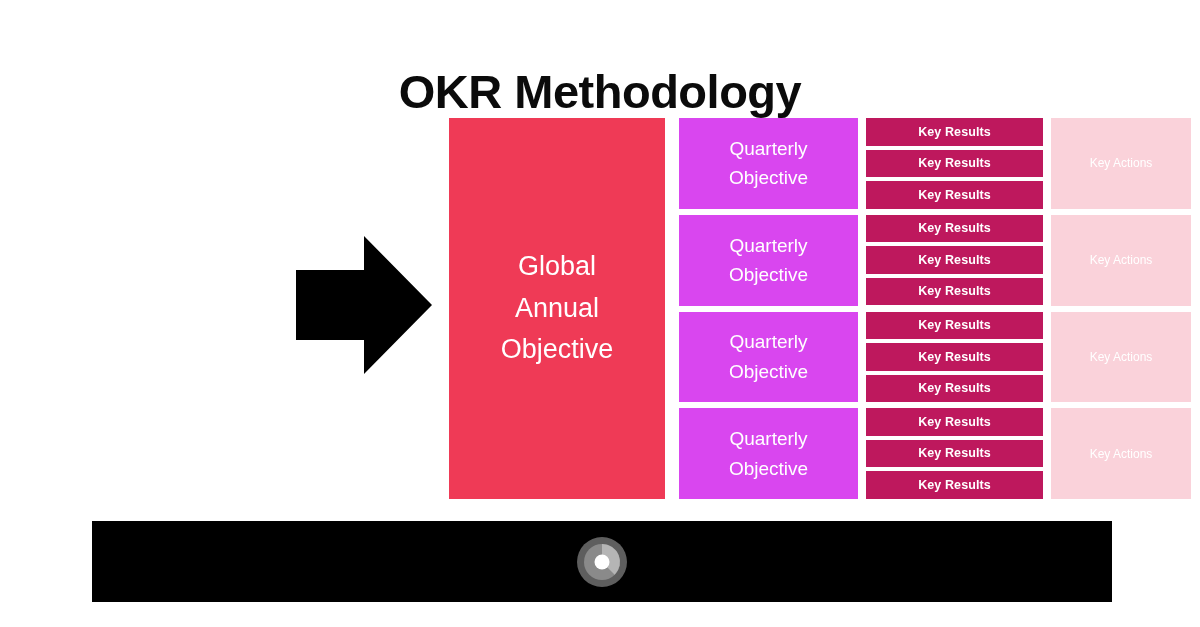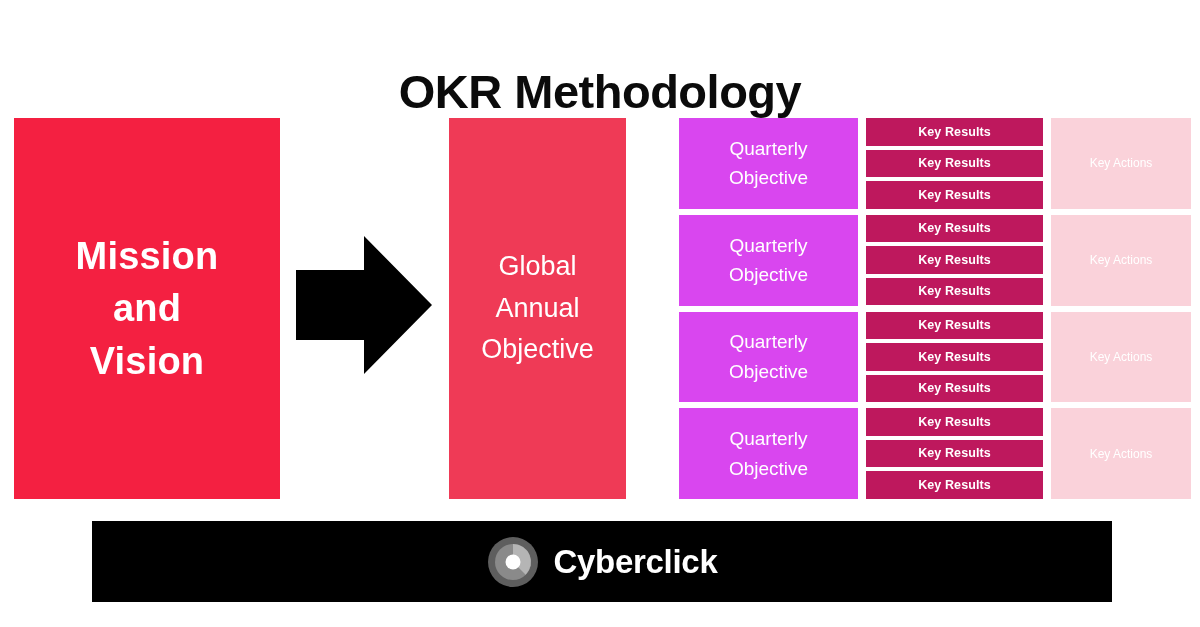--- a/index.html
+++ b/index.html
@@ -65,21 +65,21 @@
     top: 236px;
     width: 136px;
     height: 138px;
   }
 
   
   .global-box {
     position: absolute;
     left: 449px;
     top: 118px;
-    width: 177px;
+    width: 216px;
     height: 381px;
     background: #EF3A56;
     display: flex;
     align-items: center;
     justify-content: center;
   }
   .global-text {
     color: #ffffff;
     font-size: 27px;
     font-weight: normal;
@@ -194,25 +194,20 @@
     line-height: 1;
   }
 </style>
 </head>
 <body>
 
 <div id="canvas">
 
   <div class="title">OKR Methodology</div>
 
-  <div class="mission-box">
-    <div class="mission-text">Mission
-and
-Vision</div>
-  </div>
 
   <div class="arrow">
     <svg width="136" height="138" viewBox="0 0 136 138" xmlns="http://www.w3.org/2000/svg">
       <polygon points="0,34 68,34 68,0 136,69 68,138 68,104 0,104" fill="#000000"></polygon>
     </svg>
   </div>
 
   <div class="global-box">
     <div class="global-text">Global
 Annual
@@ -309,16 +304,15 @@
 
   <div class="footer">
     <span class="logo-mark">
       <svg width="52" height="52" viewBox="0 0 52 52" xmlns="http://www.w3.org/2000/svg">
         <circle cx="26" cy="26" r="25" fill="#5e5e5e"></circle>
         <circle cx="26" cy="26" r="18" fill="#8a8a8a"></circle>
         <path d="M26 26 L26 8 A18 18 0 0 1 38.7 38.7 Z" fill="#b5b5b5"></path>
         <circle cx="26" cy="26" r="7.5" fill="#ffffff"></circle>
       </svg>
     </span>
-    <span class="brand-text">Cyberclick</span>
   </div>
 
 </div>
 
 </body></html>

